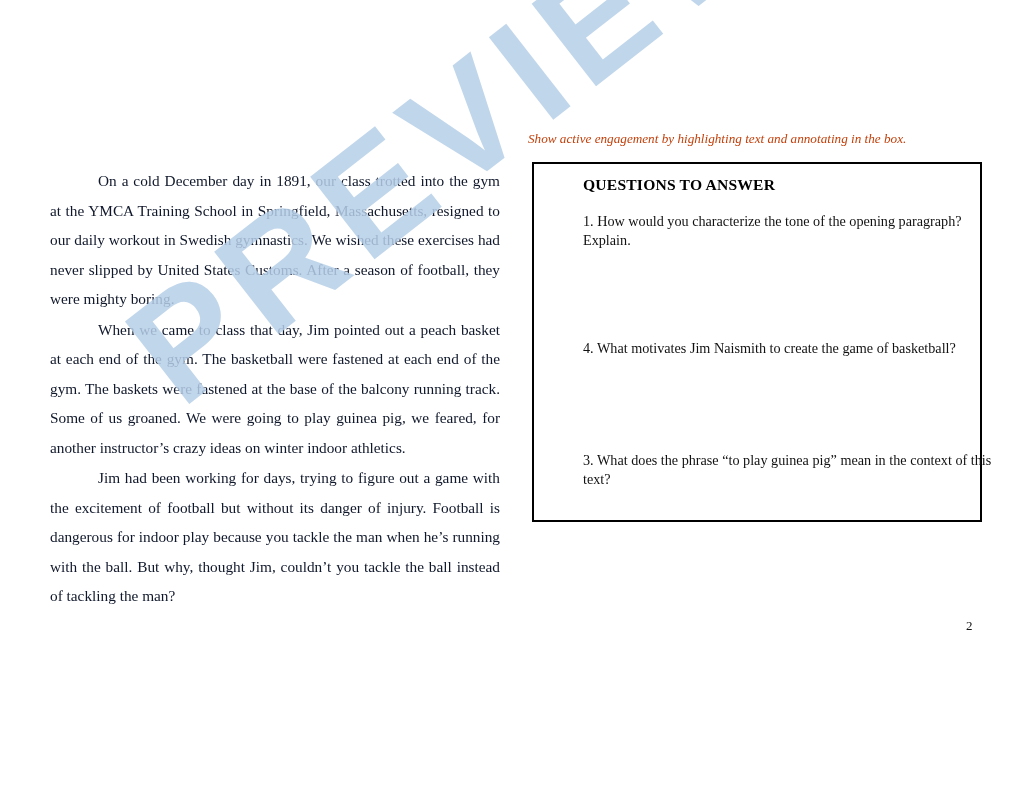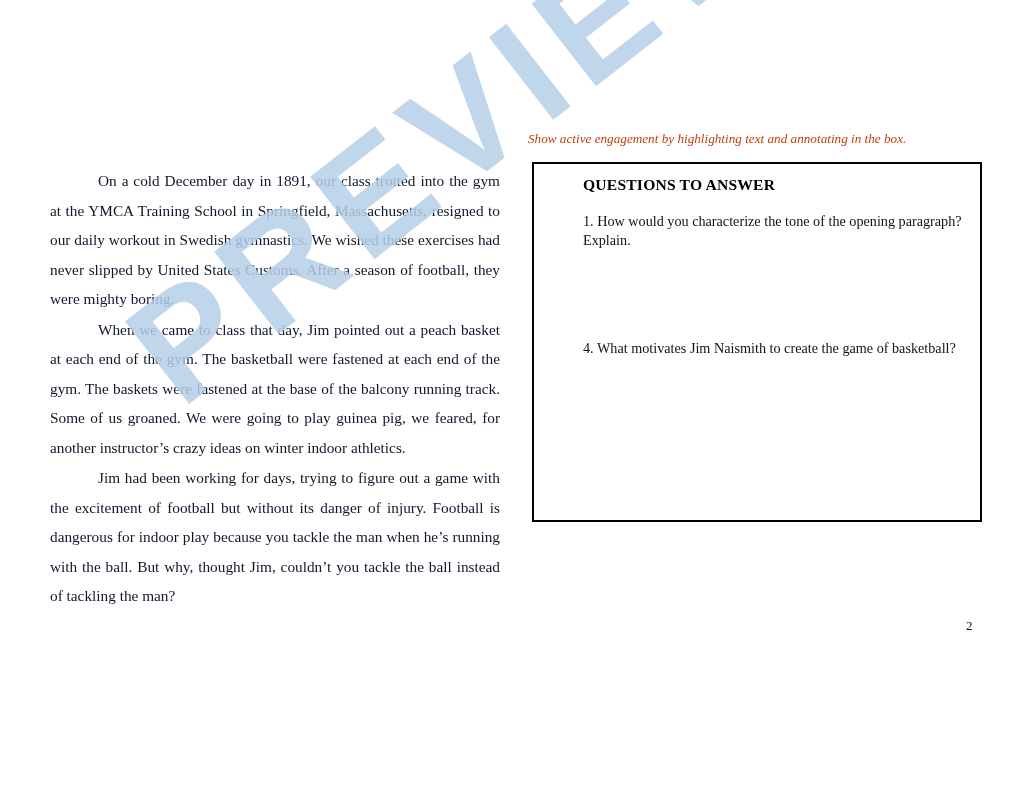--- a/index.html
+++ b/index.html
@@ -137,20 +137,21 @@
     <p>Jim had been working for days, trying to figure out a game with the excitement of football but without its danger of injury.  Football is dangerous for indoor play because you tackle the man when he’s running with the ball.  But why, thought Jim, couldn’t you tackle the ball instead of tackling the man?</p>
   </div>
 
   <div id="instruction">Show active engagement by highlighting text and annotating in the box.</div>
 
   <div id="qbox">
     <div class="qbox-inner">
       <div id="qbox-title">QUESTIONS TO ANSWER</div>
       <div class="question" id="q1">1. How would you characterize the tone of the opening paragraph? Explain.</div>
       <div class="question" id="q2">4. What motivates Jim Naismith to create the game of basketball?</div>
+      <div class="question" id="q3">3. What does the phrase “to play guinea pig” mean in the context of this text?</div>
     </div>
   </div>
 
   <div id="page-number">2</div>
 
   <div id="watermark">
     <div class="wm-text">PREVIEW</div>
   </div>
 
 </div>

